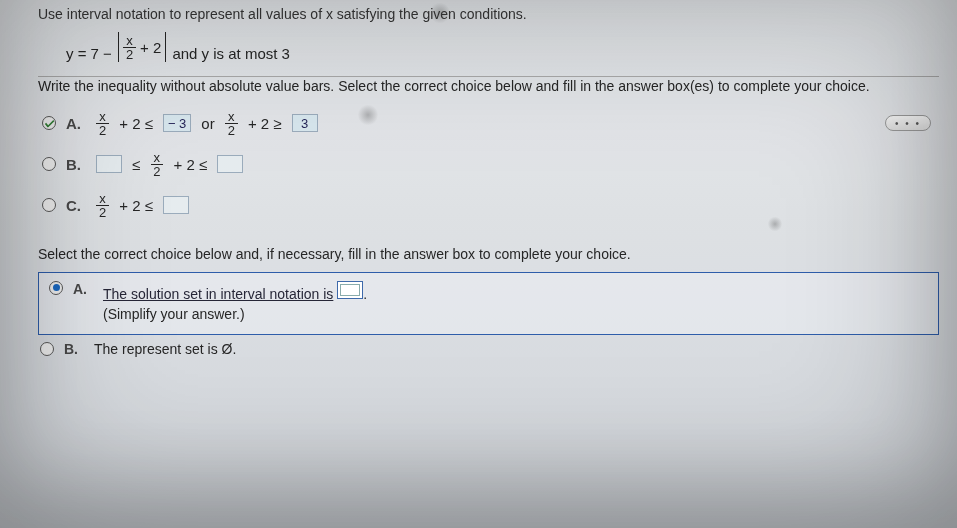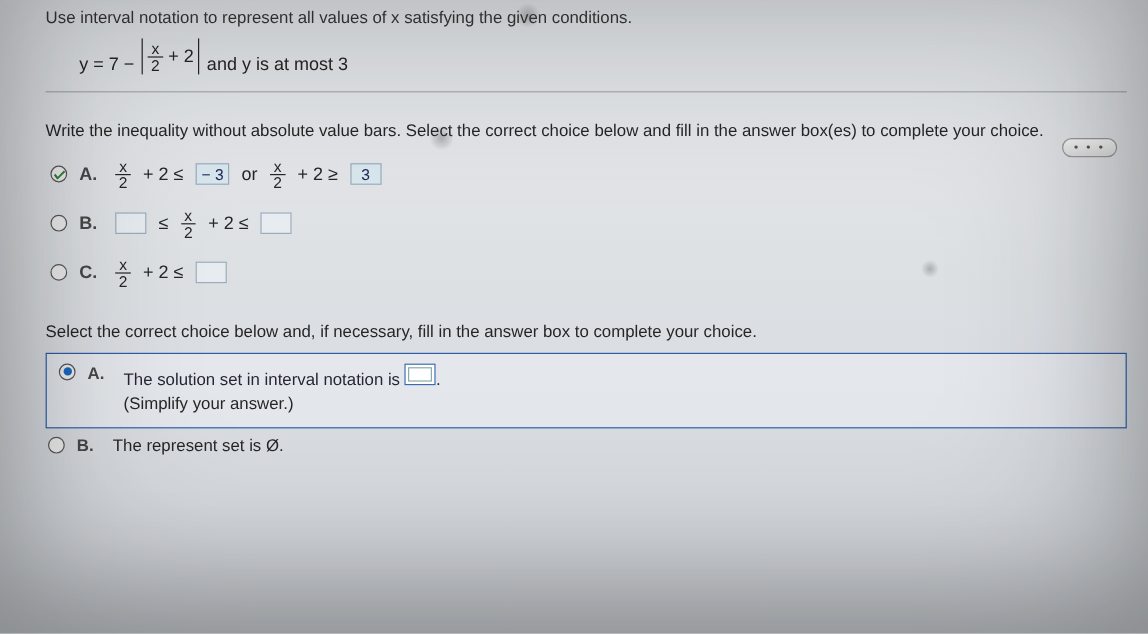--- a/index.html
+++ b/index.html
@@ -29,37 +29,37 @@
   .frac .n { border-bottom: 1px solid #222; padding: 0 3px; }
   .frac .d { padding: 0 3px; }
   .abs { display:inline-flex; align-items:center; border-left:1.5px solid #222; border-right:1.5px solid #222; padding:2px 4px; height:30px; }
   .dots-btn {
     position: absolute; right: 26px; top: 115px;
     width: 46px; height: 16px; border: 1px solid #999; border-radius: 9px;
     background: linear-gradient(#f8f8f8,#e0e0e0);
     display: flex; align-items: center; justify-content: center; gap: 3px;
     font-size: 10px; color: #555; letter-spacing: 2px;
   }
-  .section2 { margin-top: 22px; }
+  .section2 { }
   .prompt2 { font-size: 14px; color: #222; line-height: 1.35; }
   .options { margin-top: 14px; margin-left: 4px; }
   .opt-row { display: flex; align-items: center; gap: 10px; margin: 14px 0; font-size: 15px; }
   .radio-shell { width:14px; height:14px; border:1.5px solid #555; border-radius:50%; background:#eee; display:inline-flex; align-items:center; justify-content:center; flex:0 0 auto;}
   .radio-shell.checked-mark::after{ content:""; width:9px; height:9px; background:#2e7d32; border-radius:1px; transform:rotate(8deg); clip-path: polygon(12% 48%, 0 62%, 38% 100%, 100% 18%, 86% 6%, 38% 72%);}
   .radio-shell.selected::after{ content:""; width:7px; height:7px; background:#1565c0; border-radius:50%;}
   .opt-label { font-weight: bold; color:#444; width:20px; }
   .ans-field { display:inline-block; min-width:26px; height:18px; background:#d7e7ee; border:1px solid #9ab; padding:0 4px; font-size:13px; text-align:center; line-height:17px; color:#225; }
   .ans-field.empty { background:#e6ecef; }
   .ans-field.boxed { border:1.5px solid #3a66a8; background:#fff; width:16px; height:18px; position:relative;}
   .ans-field.boxed::after{ content:""; position:absolute; inset:2px; border:1px solid #8aa;}
   .section3 { margin-top: 27px; font-size:14px; }
   .choice-box { margin-top: 10px; border:1.5px solid #2a5aa8; padding: 8px 10px 10px 10px; background: rgba(245,248,252,.4);}
   .choice-row { display:flex; align-items:flex-start; gap:10px; }
   .choice-text { line-height:1.45; }
-  .under { color:#223;}
+  .under { text-decoration: underline; color:#223;}
   .outer-choice { margin-top:6px; display:flex; align-items:center; gap:10px; padding-left:2px;}
   .vignette { position:absolute; inset:0; pointer-events:none; box-shadow: inset 0 0 140px 30px rgba(0,0,0,.22), inset 0 -40px 80px rgba(0,0,0,.18); }
   .smudge { position:absolute; width:20px; height:22px; background:radial-gradient(circle,#333 0%,transparent 70%); opacity:.3; border-radius:50%; pointer-events:none;}
 </style>
 </head>
 <body>
 
 <div class="page">
 
   <div class="question-top">

